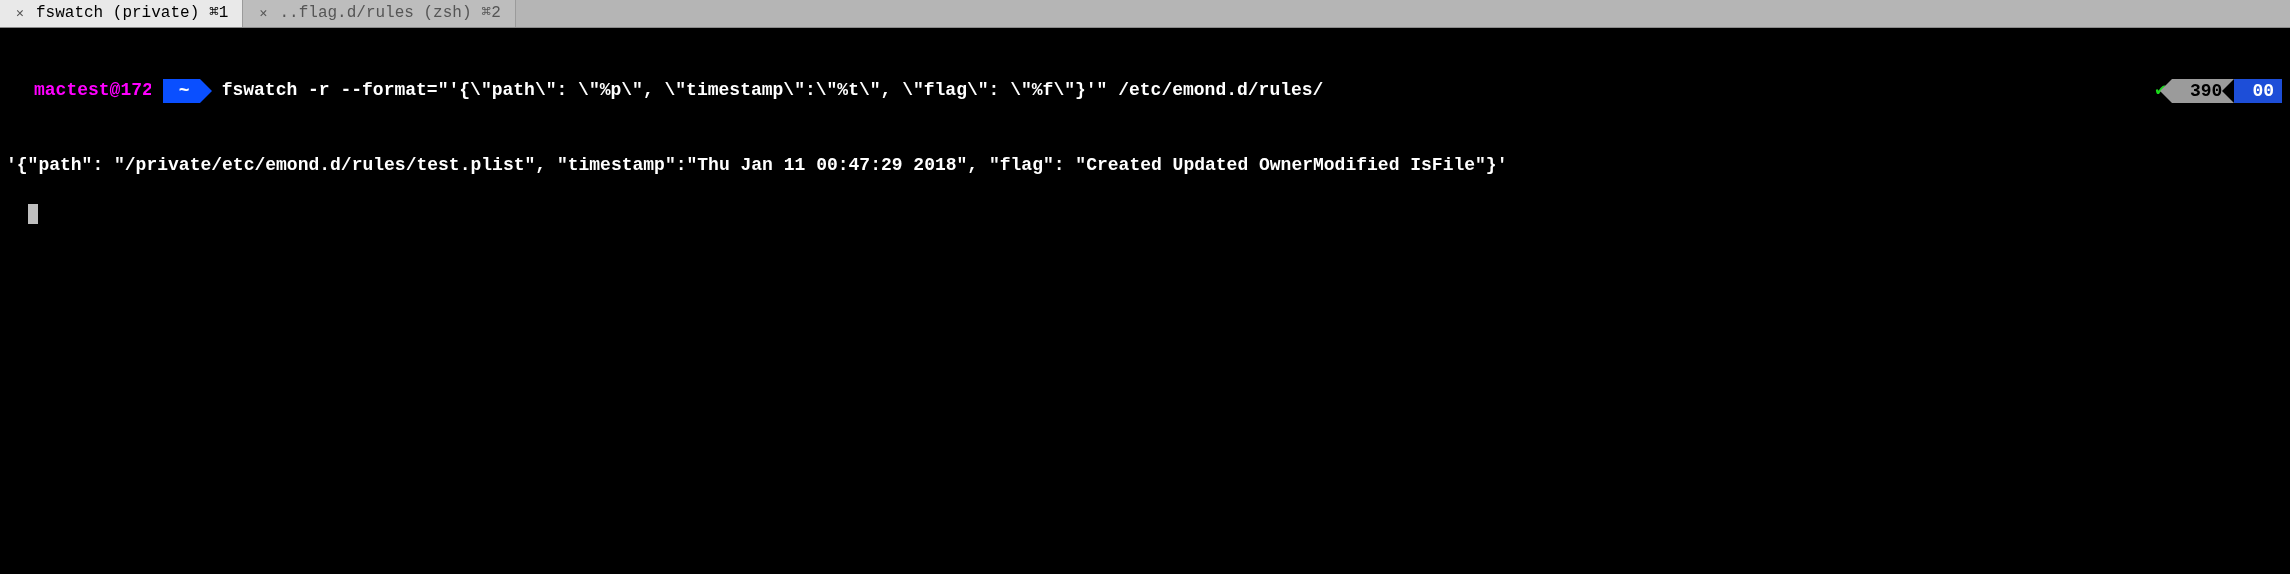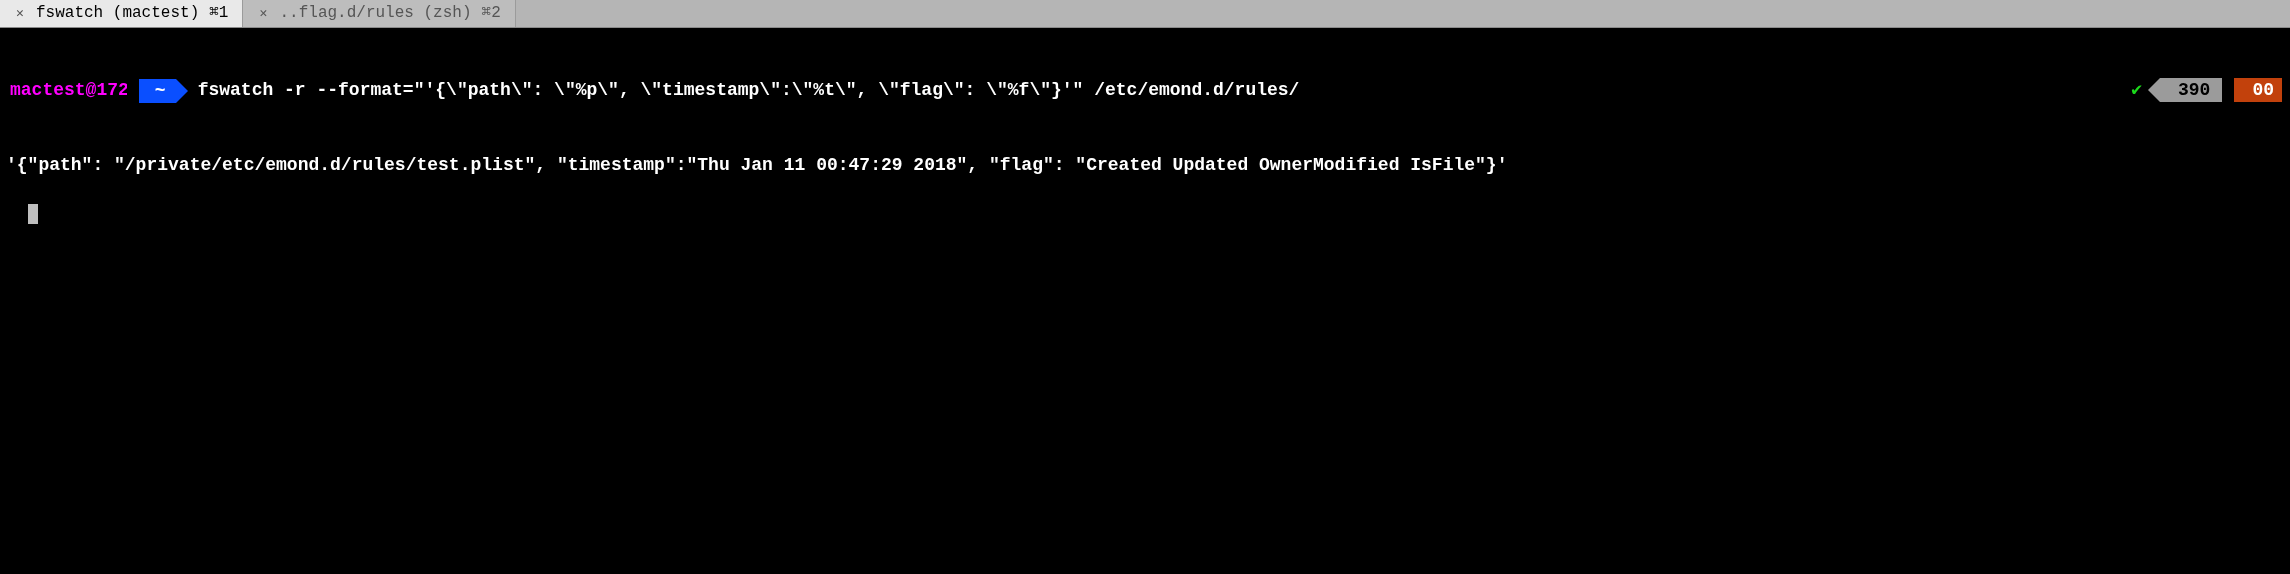--- a/index.html
+++ b/index.html
@@ -67,20 +67,21 @@
       display: flex;
       align-items: center;
       height: 28px;
       background: #000;
       padding: 0;
     }
     .seg-user {
       color: #ff00ff; 
       font-weight: 700;
       padding: 0 10px;
+      margin-left: 24px;
     }
     
     .badge {
       position: relative;
       background: #0a4fff;
       color: #fff;
       font-weight: 700;
       height: 24px;
       line-height: 24px;
       padding: 0 10px 0 16px;
@@ -104,41 +105,41 @@
       border-color: transparent transparent transparent #000;
     }
     .cmd {
       color: #fff;
       font-weight: 700;
       padding-left: 22px;
     }
     .promptline .spacer { flex: 1 1 auto; }
 
     
-    .right-status { display: flex; align-items: flex-start; gap: 12px; margin-right: 8px; }
+    .right-status { display: flex; align-items: flex-end; gap: 0; margin-right: 8px; }
     .chk { color: #1bda1b; padding: 0 6px; font-size: 18px; }
     .pill {
       position: relative;
       background: #9b9b9b;
       color: #000;
       font-weight: 600;
       height: 24px; line-height: 24px;
       padding: 0 12px 0 18px;
     }
     .pill::before {
       content: "";
       position: absolute;
       left: -12px; top: 0;
       border-width: 12px 12px 12px 0;
       border-style: solid;
       border-color: transparent #9b9b9b transparent transparent;
     }
     .pill2 {
       position: relative;
-      background: #c2410c;
+      background: #1d4ed8;
       color: #fff;
       height: 24px; line-height: 24px;
       padding: 0 8px 0 18px;
     }
     .pill2::before {
       content: "";
       position: absolute;
       left: -12px; top: 0;
       border-width: 12px 12px 12px 0;
       border-style: solid;
@@ -158,21 +159,21 @@
       margin-left: 6px;
       margin-top: 2px;
     }
   </style>
 </head>
 <body>
 
 <div class="tabbar">
   <div class="tab active">
     <span class="close">✕</span>
-    <span>fswatch (mactest)</span>
+    <span>fswatch (private)</span>
     <span class="shortcut">⌘1</span>
   </div>
   <div class="tab inactive">
     <span class="close">✕</span>
     <span>..flag.d/rules (zsh)</span>
     <span class="shortcut">⌘2</span>
   </div>
 </div>
 
 <div class="term">

